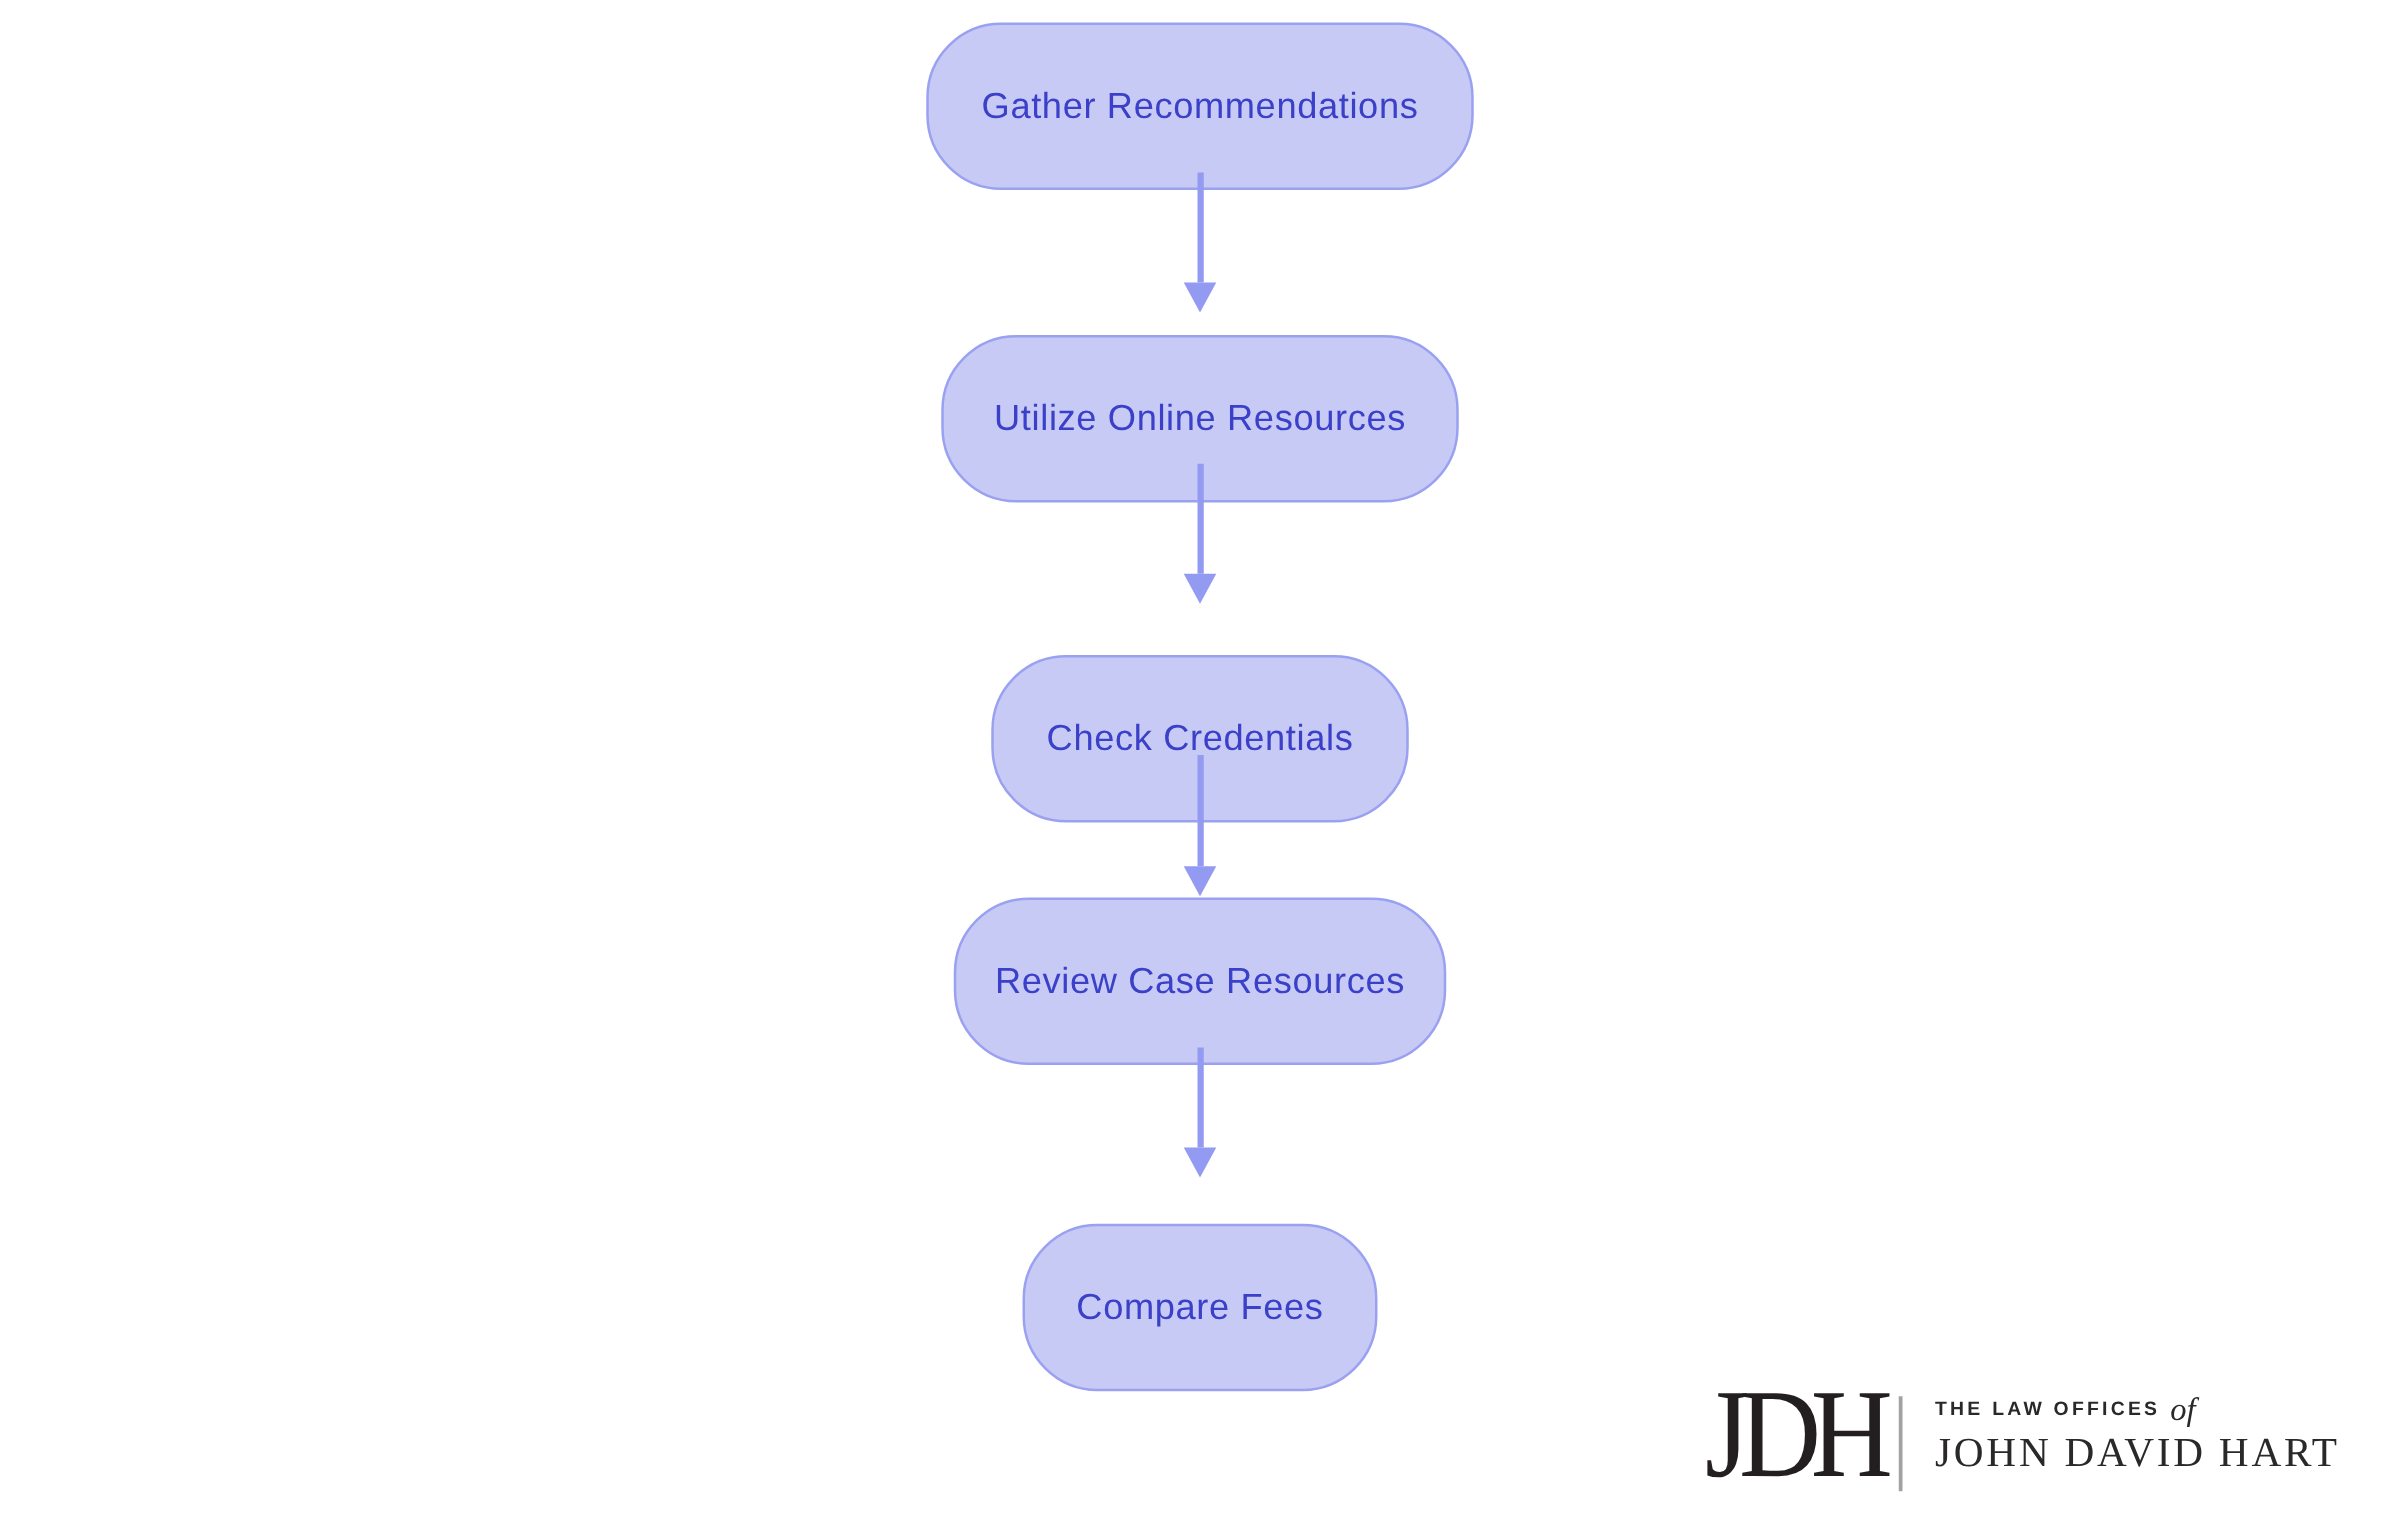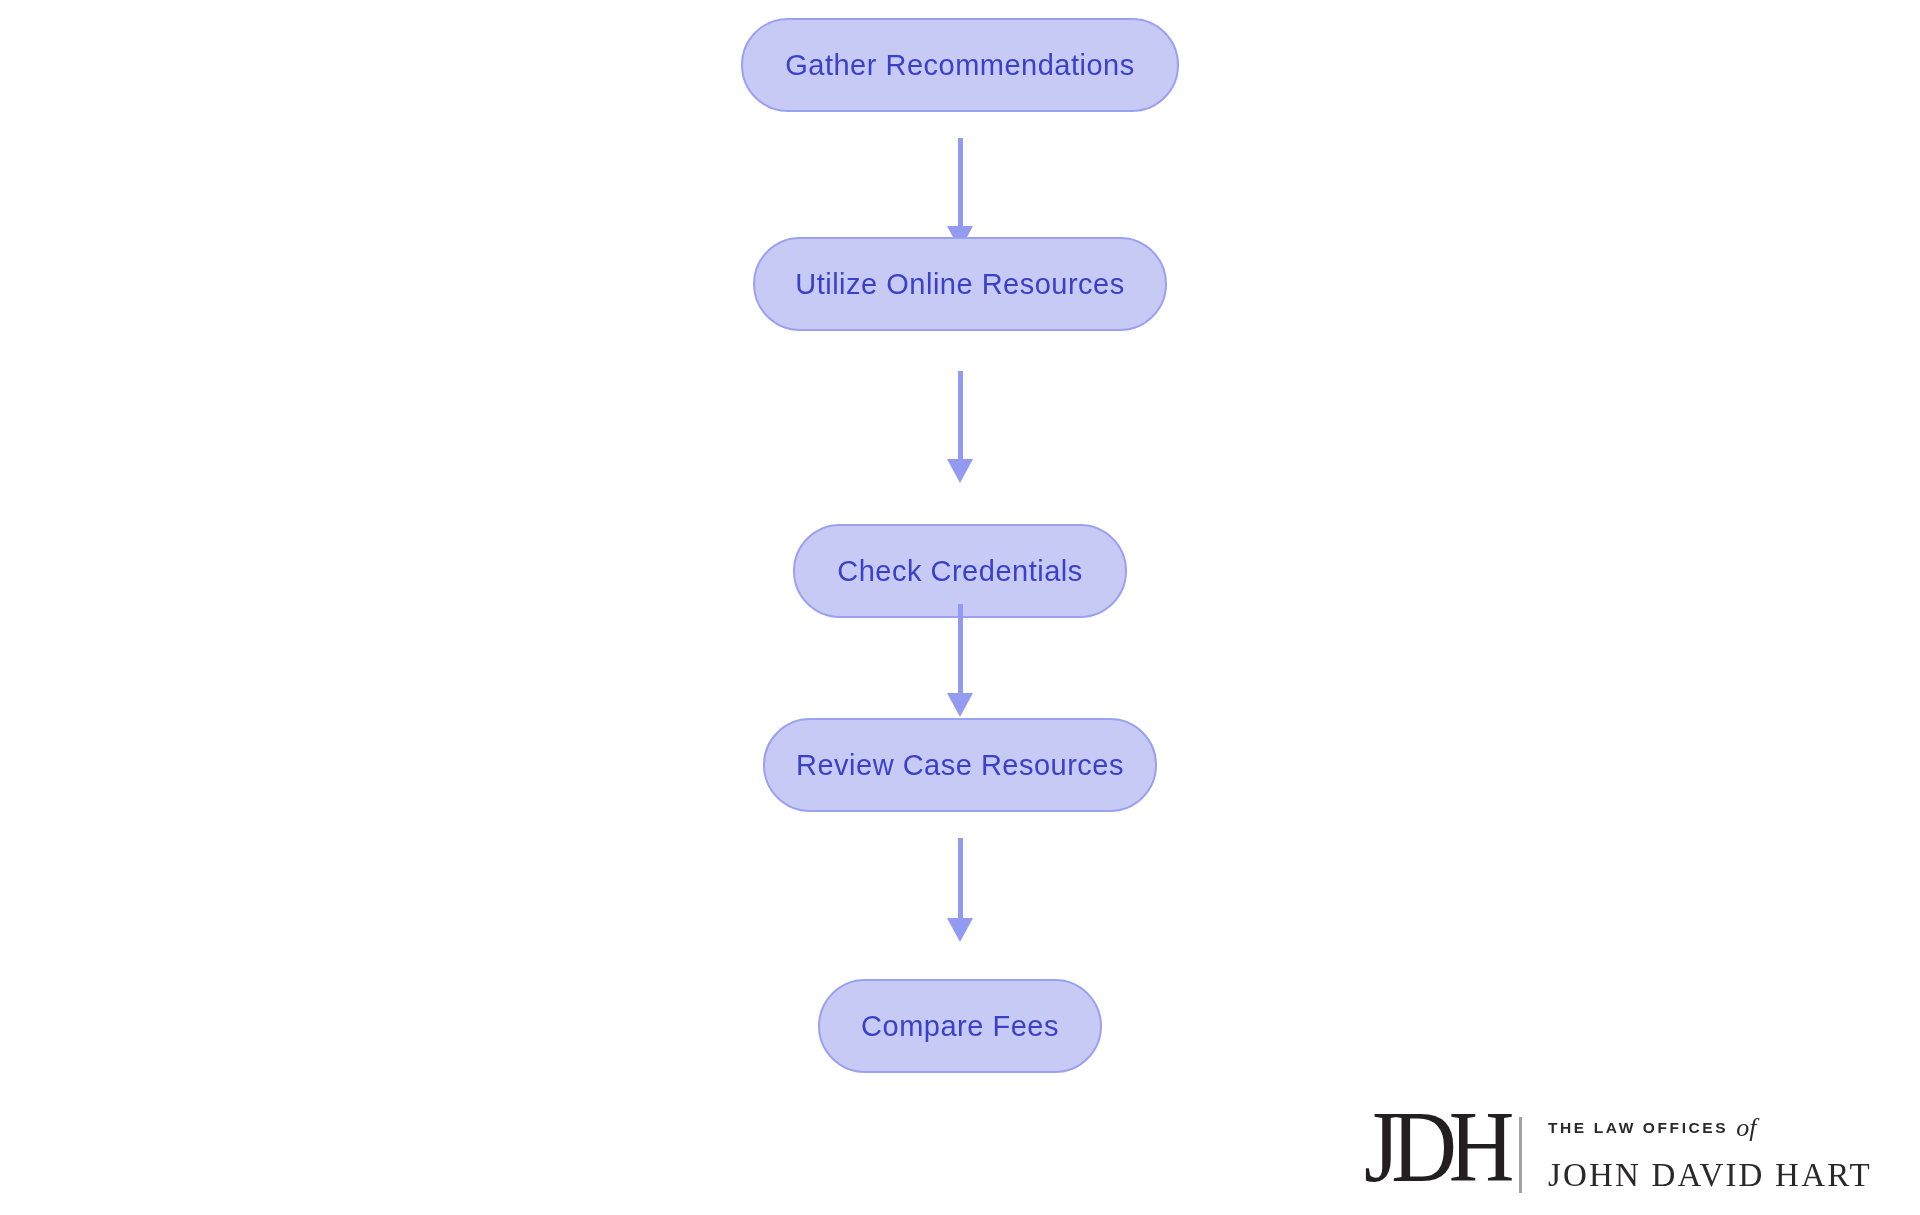--- a/index.html
+++ b/index.html
@@ -4,32 +4,32 @@
 <style>
   html,body { margin:0; padding:0; background:#ffffff; }
   .stage {
     position:relative; width:1920px; height:1215px; background:#ffffff;
     overflow:hidden; font-family:"Liberation Sans", sans-serif;
   }
 
   
   .node {
     position:absolute; left:960px; transform:translateX(-50%);
-    height:94px; box-sizing:border-box;
+    height:134px; box-sizing:border-box;
     background:var(--node-fill,#c8caf6);
     border:2px solid var(--node-border,#9aa1f0);
     border-radius:60px;
     display:flex; align-items:center; justify-content:center;
     color:var(--node-text,#3b40c8);
     font-size:29px; font-weight:500; letter-spacing:0.5px;
     white-space:nowrap;
     text-align:center;
   }
   .n1{ top:18px;  width:438px; }
-  .n2{ top:237px; width:414px; }
+  .n2{ top:268px; width:414px; }
   .n3{ top:484px; width:334px;margin-top:40px; }
   .n4{ top:718px; width:394px; }
   .n5{ top:979px; width:284px; }
 
   
   .arrow {
     position:absolute; left:960px; transform:translateX(-50%);
     width:26px; display:flex; flex-direction:column; align-items:center;
   }
   .arrow .shaft { width:5px; flex:1; background:var(--arrow,#939af1); }
@@ -58,21 +58,21 @@
   .logo-text { position:absolute; left:1548px; top:1118px; color:var(--logo-text,#231f20); }
   .logo-line1 {
     font-size:15.5px; font-weight:700; letter-spacing:2.6px; line-height:20px;
     display:flex; align-items:flex-end; gap:8px; color:#2a2829;
   }
   .logo-line1 .of {
     font-family:"Liberation Serif", serif; font-style:italic;
     font-size:26px; font-weight:400; letter-spacing:0px;
   }
   .logo-line2 {
-    margin-top:19px;
+    margin-top:7px;
     font-family:"Liberation Serif", serif;
     font-size:33px; letter-spacing:2.2px; color:#2a2829; white-space:nowrap;
   }
 </style>
 </head>
 <body>
 
 <div class="stage">
 
   <div class="node n1">

